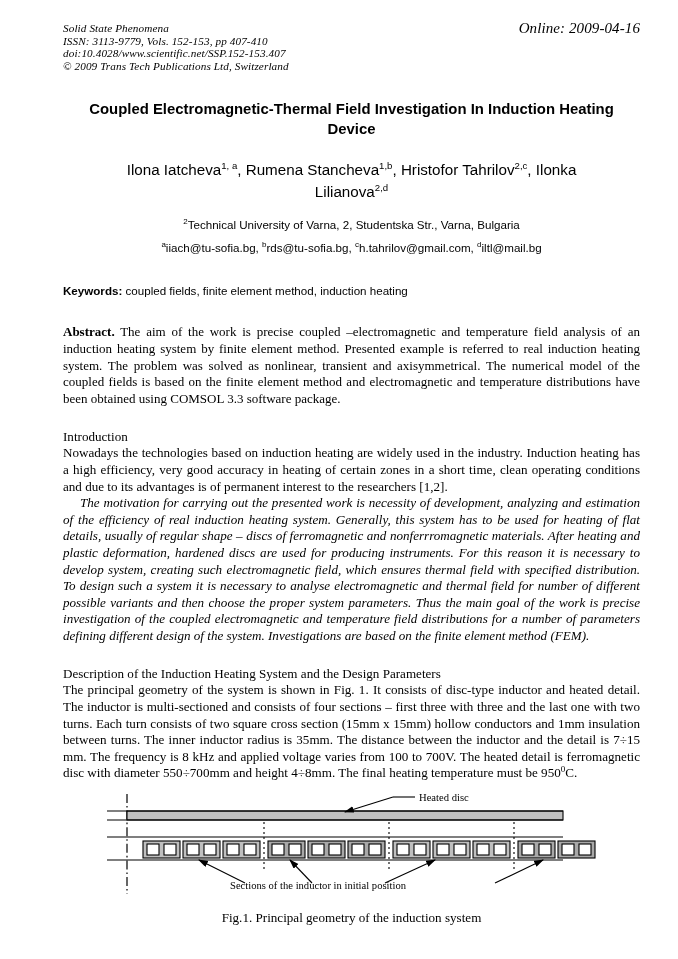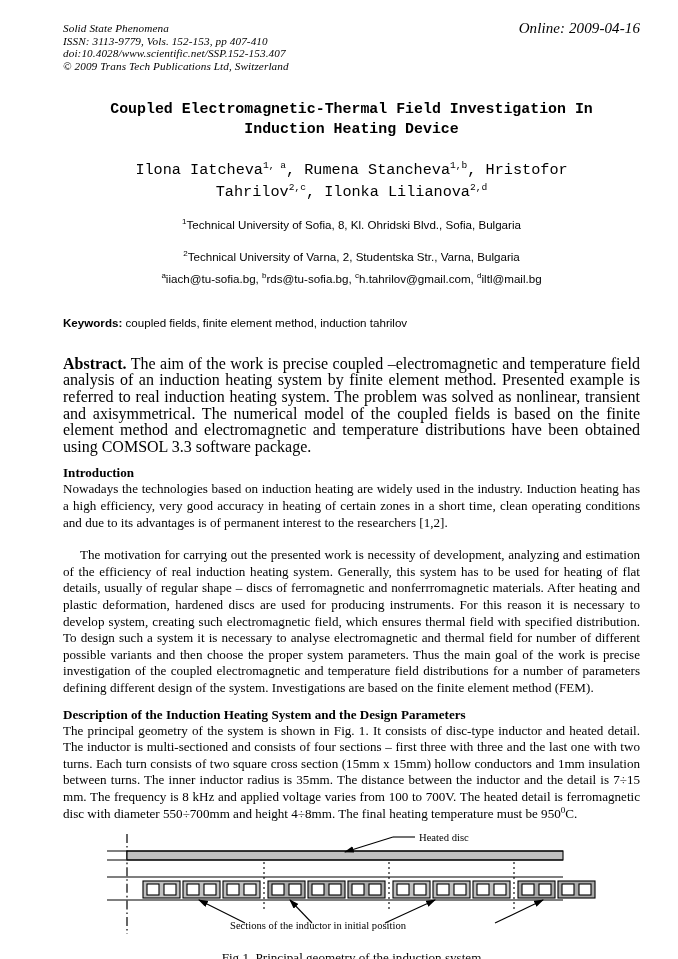--- a/index.html
+++ b/index.html
@@ -38,32 +38,32 @@
     top: 0;
     font-style: italic;
     font-size: 15px;
     white-space: nowrap;
   }
   .hdr-line { white-space: nowrap; }
 
   
   .title {
     margin-top: 28px;
-    font-family: Liberation Mono, monospace;
+    font-family: Liberation Sans, sans-serif;
     font-weight: bold;
     font-size: 14.9px;
     line-height: 19.5px;
     text-align: center;
     padding: 0 26px;
   }
 
   
   .authors {
     margin-top: 20px;
-    font-family: Liberation Mono, monospace;
+    font-family: Liberation Sans, sans-serif;
     font-size: 15.2px;
     line-height: 22px;
     text-align: center;
     padding: 0 28px;
   }
   .authors sup { font-size: 9.6px; vertical-align: super; line-height: 0; }
 
   
   .affil {
     margin-top: 12px;
@@ -87,38 +87,38 @@
     margin-top: 26px;
     font-family: "Liberation Sans", sans-serif;
     font-size: 11.6px;
     line-height: 15px;
   }
   .keywords b { font-weight: bold; }
 
   
   .abstract {
     margin-top: 26px;
-    font-size: 16px;
+    font-size: 13px;
     line-height: 16.6px;
     text-align: justify;
   }
   .abstract b { font-weight: bold; }
 
   .sec-head {
-    margin-top: 10px;
+    margin-top: 22px;
     font-size: 13.1px;
-    font-weight: bold;
+    font-weight: normal;
     line-height: 16px;
   }
   .para {
     font-size: 13.1px;
     line-height: 16.6px;
     text-align: justify;
   }
-  .para.indent-run { margin-top: 16px; text-indent: 17px; }
+  .para.indent-run { margin-top: 0; text-indent: 17px; font-style: italic; }
   .para sup { font-size: 9px; vertical-align: super; line-height: 0; }
 
   
   .figure-wrap {
     margin-top: 12px;
     position: relative;
     height: 118px;
   }
   .fig-svg { display: block; }
   .fig-caption {
@@ -140,32 +140,29 @@
     <div class="hdr-line">doi:10.4028/www.scientific.net/SSP.152-153.407</div>
     <div class="hdr-line">© 2009 Trans Tech Publications Ltd, Switzerland</div>
   </div>
 
   <div class="title">Coupled Electromagnetic-Thermal Field Investigation In Induction Heating Device</div>
 
   <div class="authors">
     <span>Ilona Iatcheva</span><sup>1, a</sup><span>, Rumena Stancheva</span><sup>1,b</sup><span>, Hristofor Tahrilov</span><sup>2,c</sup><span>, Ilonka Lilianova</span><sup>2,d</sup>
   </div>
 
-  <div class="affil">
-    <sup>1</sup><span>Technical University of Sofia, 8, Kl. Ohridski Blvd., Sofia, Bulgaria</span>
-  </div>
   <div class="affil" style="margin-top:12px">
     <sup>2</sup><span>Technical University of Varna, 2, Studentska Str., Varna, Bulgaria</span>
   </div>
   <div class="emails">
     <sup>a</sup><span>iiach@tu-sofia.bg, </span><sup>b</sup><span>rds@tu-sofia.bg, </span><sup>c</sup><span>h.tahrilov@gmail.com, </span><sup>d</sup><span>iltl@mail.bg</span>
   </div>
 
   <div class="keywords">
-    <b>Keywords:</b><span> coupled fields, finite element method, induction tahrilov</span>
+    <b>Keywords:</b><span> coupled fields, finite element method, induction heating</span>
   </div>
 
   <div class="abstract">
     <b>Abstract.</b><span> The aim of the work is precise coupled –electromagnetic and temperature field analysis of an induction heating system by finite element method. Presented example is referred to real induction heating system. The problem was solved as nonlinear, transient and axisymmetrical. The numerical model of the coupled fields is based on the finite element method and electromagnetic and temperature distributions have been obtained using COMSOL 3.3 software package.</span>
   </div>
 
   <div class="sec-head">Introduction</div>
   <div class="para">Nowadays the technologies based on induction heating are widely used in the industry. Induction heating has a high efficiency, very good accuracy in heating of certain zones in a short time, clean operating conditions and due to its advantages is of permanent interest to the researchers [1,2].</div>
   <div class="para indent-run">The motivation for carrying out the presented work is necessity of development, analyzing and estimation of the efficiency of real induction heating system. Generally, this system has to be used for heating of flat details, usually of regular shape – discs of ferromagnetic and nonferrromagnetic materials. After heating and plastic deformation, hardened discs are used for producing instruments. For this reason it is necessary to develop system, creating such electromagnetic field, which ensures thermal field with specified distribution. To design such a system it is necessary to analyse electromagnetic and thermal field for number of different possible variants and then choose the proper system parameters. Thus the main goal of the work is precise investigation of the coupled electromagnetic and temperature field distributions for a number of parameters defining different design of the system. Investigations are based on the finite element method (FEM).</div>
 

